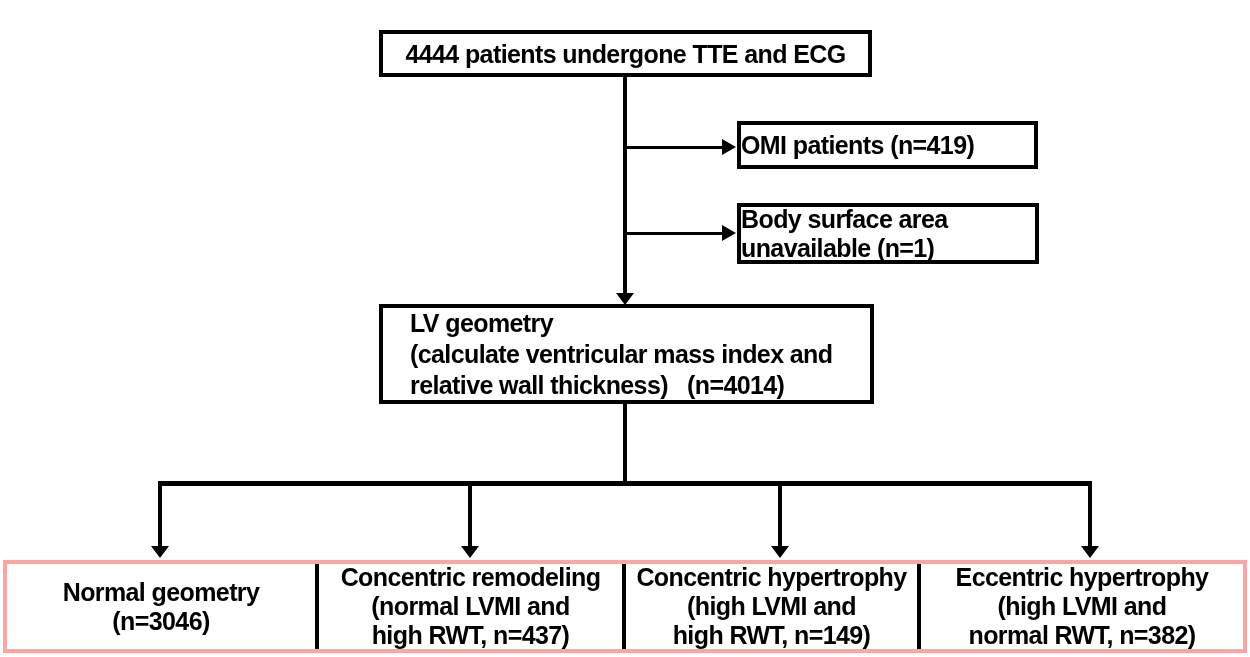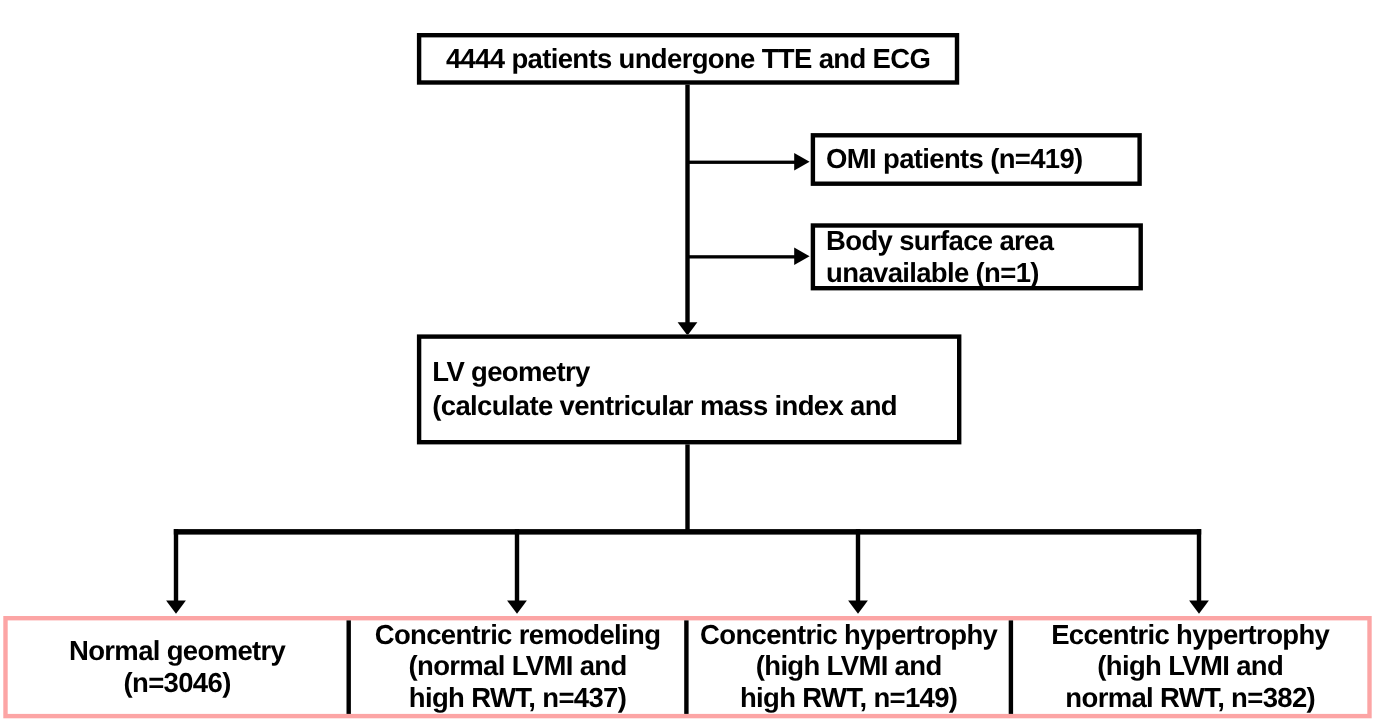--- a/index.html
+++ b/index.html
@@ -30,24 +30,24 @@
   }
   .box .line {
     white-space: pre-wrap;
     line-height: 30px;
   }
   .center-text { align-items: center; text-align: center; }
   .left-text   { align-items: flex-start; text-align: left; }
 
   
   #top-box  { left: 379px; top: 6px;   width: 493px; height: 47px; margin-top: 24px; }
-  #omi-box  { left: 737px; top: 121px; width: 301px; height: 48px; padding-left: 10px; }
-  #bsa-box  { left: 737px; top: 203px; width: 302px; height: 61px; padding-left: 10px; }
+  #omi-box  { left: 737px; top: 121px; width: 301px; height: 48px; }
+  #bsa-box  { left: 737px; top: 203px; width: 302px; height: 61px; }
   #bsa-box .line { line-height: 29px; }
-  #mid-box  { left: 379px; top: 304px; width: 495px; height: 100px; padding-left: 10px; }
+  #mid-box  { left: 379px; top: 304px; width: 495px; height: 100px; padding-left: 27px; }
   #mid-box .line { line-height: 31px; }
 
   
   #bottom-row {
     position: absolute;
     left: 3px; top: 560px; width: 1244px; height: 93px;
     box-sizing: border-box;
     border: 4px solid #fca5a5;
     display: flex;
     background: #ffffff;
@@ -139,20 +139,21 @@
   </div>
 
   <div class="box left-text" id="bsa-box">
     <div class="line">Body surface area</div>
     <div class="line">unavailable (n=1)</div>
   </div>
 
   <div class="box left-text" id="mid-box">
     <div class="line">LV geometry</div>
     <div class="line">(calculate ventricular mass index and</div>
+    <div class="line">relative wall thickness)   (n=4014)</div>
   </div>
 
   <div id="bottom-row">
     <div class="cell divider" id="cell-1">
       <div class="line">Normal geometry</div>
       <div class="line">(n=3046)</div>
     </div>
     <div class="cell divider" id="cell-2">
       <div class="line">Concentric remodeling</div>
       <div class="line">(normal LVMI and</div>

